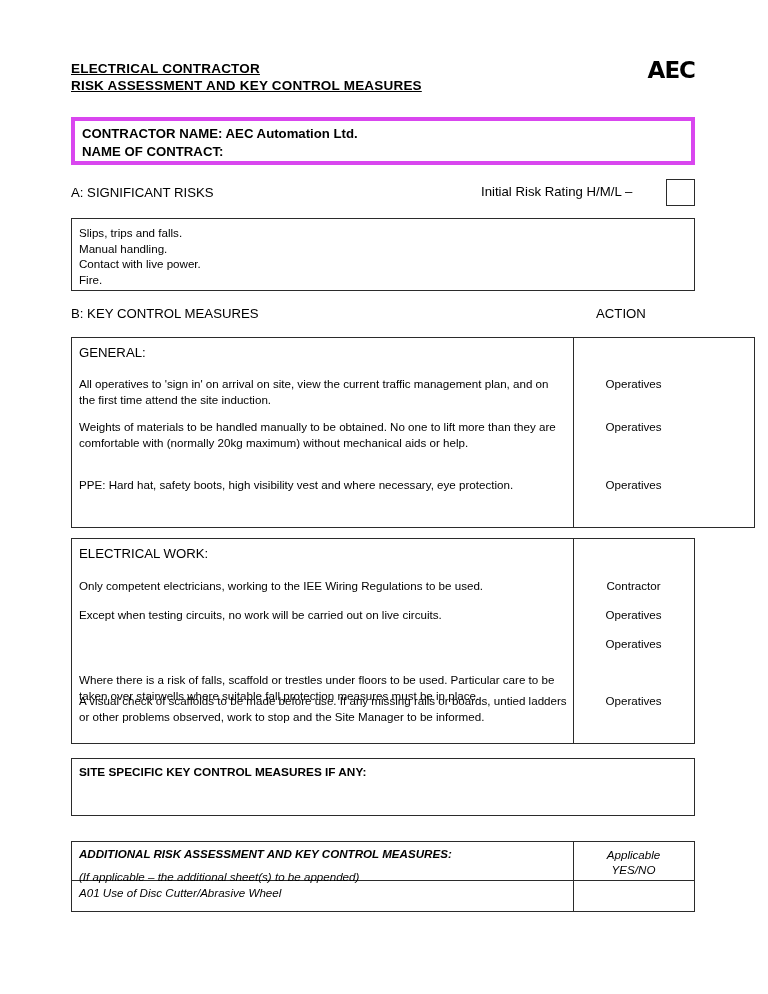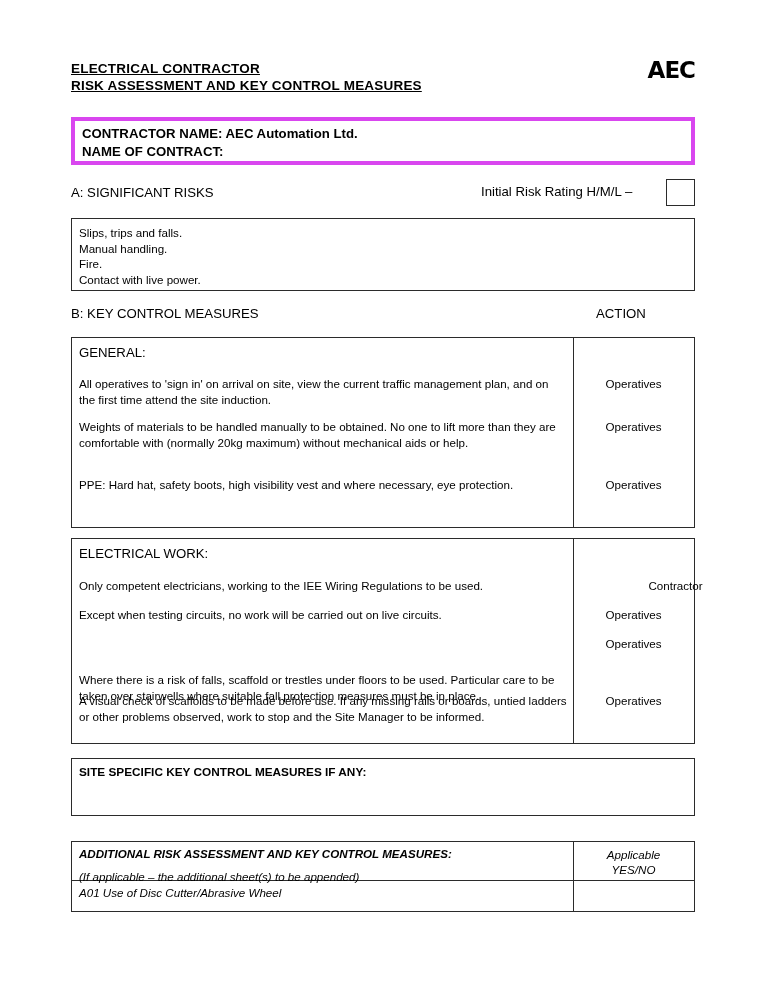--- a/index.html
+++ b/index.html
@@ -161,28 +161,28 @@
     <div class="hdr-box-line">NAME OF CONTRACT:</div>
   </div>
 
   <div class="section-label" style="left:71px; top:184px;">A: SIGNIFICANT RISKS</div>
   <div class="risk-rating" style="left:481px; top:184px;">Initial Risk Rating H/M/L –</div>
   <div class="rating-box" style="left:666px; top:179px; width:29px; height:27px;"></div>
 
   <div class="box" style="left:71px; top:218px; width:624px; height:73px; padding:6px 7px;">
     <div class="txt">Slips, trips and falls.</div>
     <div class="txt">Manual handling.</div>
+    <div class="txt">Contact with live power.</div>
     <div class="txt">Fire.</div>
-    <div class="txt">Contact with live power.</div>
   </div>
 
   <div class="section-label" style="left:71px; top:305px;">B: KEY CONTROL MEASURES</div>
   <div class="section-label" style="left:596px; top:305px;">ACTION</div>
 
-  <div class="mtable" style="left:71px; top:337px; width:624px; height:191px;">
+  <div class="mtable" style="left:71px; top:337px; width:684px; height:191px;">
     <div class="col-split" style="left:501px;"></div>
 
     <div class="grp-title" style="top:6px;">GENERAL:</div>
 
     <div class="mrow" style="top:38px;">
       <div class="mtext" style="width:487px;">All operatives to 'sign in' on arrival on site, view the current traffic management plan, and on the first time attend the site induction.</div>
       <div class="maction" style="left:501px; width:121px;">Operatives</div>
     </div>
 
     <div class="mrow" style="top:81px;">
@@ -196,21 +196,21 @@
     </div>
   </div>
 
   <div class="mtable" style="left:71px; top:538px; width:624px; height:206px;">
     <div class="col-split" style="left:501px;"></div>
 
     <div class="grp-title" style="top:6px;">ELECTRICAL WORK:</div>
 
     <div class="mrow" style="top:39px;">
       <div class="mtext" style="width:487px;">Only competent electricians, working to the IEE Wiring Regulations to be used.</div>
-      <div class="maction" style="left:501px; width:121px;padding-left:42px;">Contractor</div>
+      <div class="maction" style="left:501px; width:121px;">Contractor</div>
     </div>
 
     <div class="mrow" style="top:68px;">
       <div class="mtext" style="width:487px;">Except when testing circuits, no work will be carried out on live circuits.</div>
       <div class="maction" style="left:501px; width:121px;">Operatives</div>
     </div>
 
     <div class="mrow" style="top:97px;">
       <div class="mtext" style="width:491px;margin-top:36px;">Where there is a risk of falls, scaffold or trestles under floors to be used. Particular care to be taken over stairwells where suitable fall protection measures must be in place.</div>
       <div class="maction" style="left:501px; width:121px;">Operatives</div>

